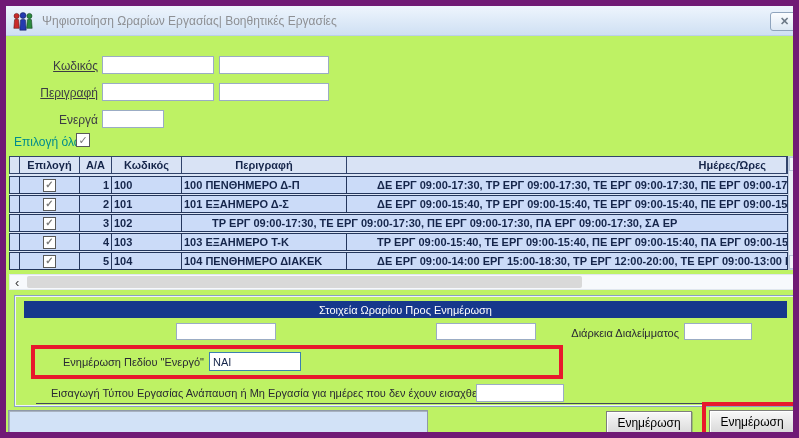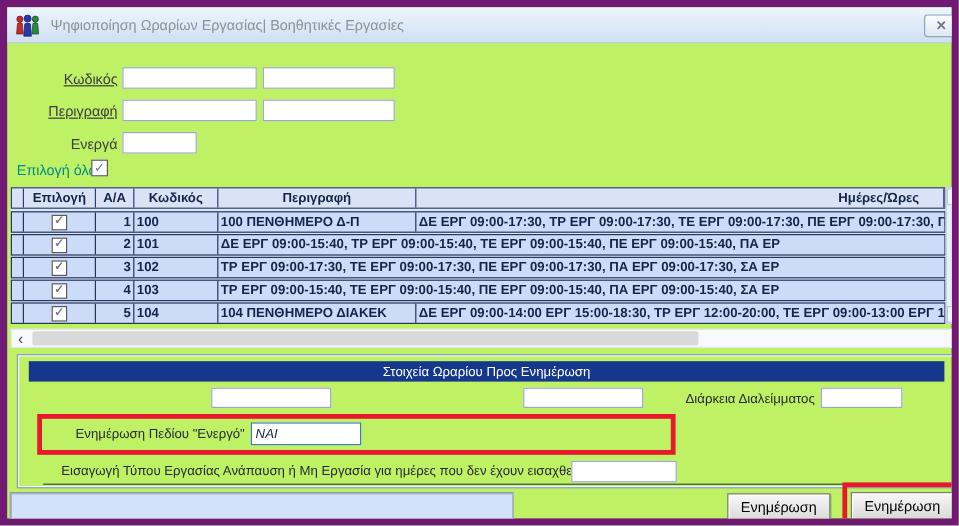--- a/index.html
+++ b/index.html
@@ -23,21 +23,21 @@
     background: linear-gradient(#fbfdff, #dde8f4);
     border:1px solid #8fa4bd; border-radius:3px;
     display:flex; align-items:center; justify-content:center;
     color:#6d7a88; font-size:11px; font-weight:bold; cursor:default;
   }
   
   .flabel { position:absolute; font-size:12px; color:#3c3c44; text-align:right; width:76px; left:16px; }
   .flabel.u { text-decoration: underline; }
   input.txt {
     position:absolute; height:18px; border:1px solid #9bacc4; background:#fff;
-    font-family:"Liberation Sans",sans-serif; font-size:11px; color:#16254a; padding:0 3px;font-style:italic;
+    font-family:"Liberation Sans",sans-serif; font-size:11px; color:#16254a; padding:0 3px;
   }
   .select-all-label { position:absolute; left:8px; top:129px; font-size:12px; color:#008c8c; }
   .checkbox {
     width:14px; height:14px; background:#fff; border:1px solid #5a5a5a;
     display:inline-flex; align-items:center; justify-content:center;
     font-size:11px; color:#7a7a7a; line-height:1;
   }
   .select-all-box { position:absolute; left:70px; top:127px; }
   
   .grid { position:absolute; left:3px; top:150px; width:794px; height:114px; background:#dbe5f6;font-weight:bold; }
@@ -47,21 +47,21 @@
   .gcell {
     display:flex; align-items:center; overflow:hidden; white-space:nowrap;
     border-right:1px solid #24365c; font-size:11px; color:#15254a; padding:0 2px; height:100%;
   }
   .grow.head .gcell { justify-content:center; border-right:1px solid #31436b; font-size:11px; }
   .c-sel   { width:10px; padding:0; }
   .c-chk   { width:60px; justify-content:center; }
   .c-aa    { width:32px; justify-content:flex-end; padding-right:2px; }
   .c-code  { width:70px; }
   .c-desc  { width:165px; }
-  .c-hours { flex:1; border-right:none; }
+  .c-hours { flex:1; border-right:none;margin-left:28px; }
   .grow.head .c-hours { justify-content:flex-end; padding-right:20px; }
   .grow .checkbox { width:13px; height:13px; font-size:10px; }
   
   .vscroll { position:absolute; left:779px; top:0; width:15px; height:114px; background:#e9eef7; border:1px solid #c3cfe2; }
   .sbtn {
     position:absolute; left:0; width:13px; height:14px; background:#f1f4fa; border:1px solid #bac7dc;
     display:flex; align-items:center; justify-content:center; font-size:7px; color:#44597e;
   }
   .sbtn.up { top:0; } .sbtn.down { bottom:0; }
   
@@ -159,20 +159,21 @@
       </div>
       <div class="grow">
         <div class="gcell c-sel"></div>
         <div class="gcell c-chk">
             <span class="checkbox">
               <span>✓</span>
             </span>
           </div>
         <div class="gcell c-aa">2</div>
         <div class="gcell c-code">101</div>
+        <div class="gcell c-desc">101 ΕΞΑΗΜΕΡΟ Δ-Σ</div>
         <div class="gcell c-hours">ΔΕ ΕΡΓ 09:00-15:40, ΤΡ ΕΡΓ 09:00-15:40, ΤΕ ΕΡΓ 09:00-15:40, ΠΕ ΕΡΓ 09:00-15:40, ΠΑ ΕΡ</div>
       </div>
       <div class="grow">
         <div class="gcell c-sel"></div>
         <div class="gcell c-chk">
             <span class="checkbox">
               <span>✓</span>
             </span>
           </div>
         <div class="gcell c-aa">3</div>
@@ -181,20 +182,21 @@
       </div>
       <div class="grow">
         <div class="gcell c-sel"></div>
         <div class="gcell c-chk">
             <span class="checkbox">
               <span>✓</span>
             </span>
           </div>
         <div class="gcell c-aa">4</div>
         <div class="gcell c-code">103</div>
+        <div class="gcell c-desc">103 ΕΞΑΗΜΕΡΟ Τ-Κ</div>
         <div class="gcell c-hours">ΤΡ ΕΡΓ 09:00-15:40, ΤΕ ΕΡΓ 09:00-15:40, ΠΕ ΕΡΓ 09:00-15:40, ΠΑ ΕΡΓ 09:00-15:40, ΣΑ ΕΡ</div>
       </div>
       <div class="grow">
         <div class="gcell c-sel"></div>
         <div class="gcell c-chk">
             <span class="checkbox">
               <span>✓</span>
             </span>
           </div>
         <div class="gcell c-aa">5</div>

